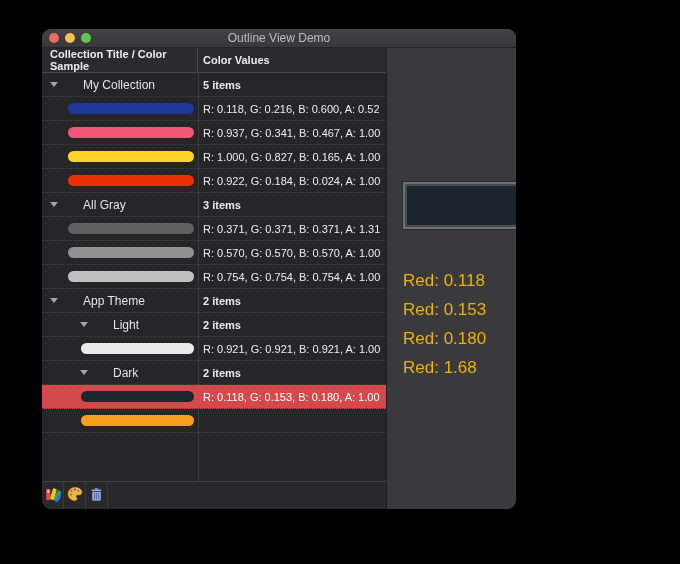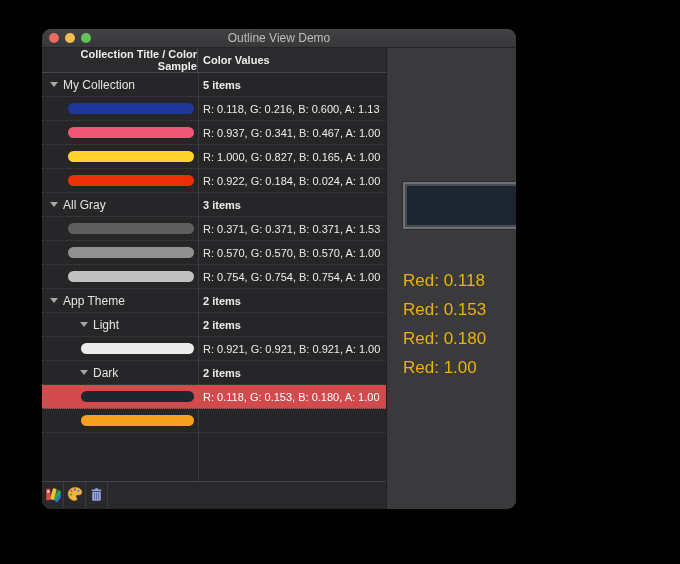--- a/index.html
+++ b/index.html
@@ -16,28 +16,28 @@
   .lights{position:absolute;left:7px;top:4px;display:flex;gap:6px;}
   .light{width:10px;height:10px;border-radius:50%;}
   
   .main{flex:1;display:flex;min-height:0;}
   .tablepanel{flex:0 0 344px;width:344px;background:#262628;border-right:1px solid #1f1f21;
               display:flex;flex-direction:column;min-height:0;}
   
   .hdr{flex:0 0 19px;display:flex;align-items:stretch;background:#2b2b2d;
        border-bottom:1px solid #48484a;font-size:11px;font-weight:bold;color:#ededed;}
   .h1{flex:0 0 156px;width:156px;display:flex;align-items:center;padding-left:8px;
-      border-right:1px solid #48484a;box-sizing:border-box;text-align:right;}
+      border-right:1px solid #48484a;box-sizing:border-box;}
   .h2{flex:1;display:flex;align-items:center;padding-left:5px;}
   
   .rows{flex:1;min-height:0;overflow:hidden;position:relative;
         background:linear-gradient(to right, transparent 156px, #3a3a3c 156px, #3a3a3c 157px, transparent 157px);}
   .row{height:23px;display:flex;align-items:center;border-bottom:1px dotted #424245;box-sizing:content-box;}
   .row.selected{background:var(--sel,#d24a4c);align-items:center;}
-  .c1{flex:0 0 156px;width:156px;height:100%;display:flex;align-items:center;box-sizing:border-box;}
+  .c1{flex:0 0 156px;width:156px;height:100%;display:flex;align-items:center;box-sizing:border-box;gap:20px;}
   .g0{padding-left:8px;} .g1{padding-left:38px;}
   .p0{padding-left:26px;} .p1{padding-left:39px;}
   .tri{width:0;height:0;border-left:4px solid transparent;border-right:4px solid transparent;
        border-top:5px solid #a6a6a6;margin-right:5px;flex:0 0 auto;}
   .glabel{font-size:12px;color:#e4e4e4;white-space:nowrap;}
   .pill{height:11px;border-radius:6px;flex:1;margin-right:4px;}
   .c2{flex:1;font-size:11px;color:#ececec;padding-left:5px;white-space:nowrap;}
   .c2.bold{font-weight:bold;}
   .row.selected .c2{color:#ffffff;}
   
@@ -79,21 +79,21 @@
             <div class="c1 g0">
               <span class="tri"></span>
               <span class="glabel">My Collection</span>
             </div>
             <div class="c2 bold">5 items</div>
           </div>
           <div class="row">
             <div class="c1 p0">
               <span class="pill" style="background: rgb(30, 55, 153);"></span>
             </div>
-            <div class="c2">R: 0.118, G: 0.216, B: 0.600, A: 1.13</div>
+            <div class="c2">R: 0.118, G: 0.216, B: 0.600, A: 0.52</div>
           </div>
           <div class="row">
             <div class="c1 p0">
               <span class="pill" style="background: rgb(239, 87, 119);"></span>
             </div>
             <div class="c2">R: 0.937, G: 0.341, B: 0.467, A: 1.00</div>
           </div>
           <div class="row">
             <div class="c1 p0">
               <span class="pill" style="background: rgb(255, 211, 42);"></span>
@@ -110,21 +110,21 @@
             <div class="c1 g0">
               <span class="tri"></span>
               <span class="glabel">All Gray</span>
             </div>
             <div class="c2 bold">3 items</div>
           </div>
           <div class="row">
             <div class="c1 p0">
               <span class="pill" style="background: rgb(95, 95, 95);"></span>
             </div>
-            <div class="c2">R: 0.371, G: 0.371, B: 0.371, A: 1.53</div>
+            <div class="c2">R: 0.371, G: 0.371, B: 0.371, A: 1.31</div>
           </div>
           <div class="row">
             <div class="c1 p0">
               <span class="pill" style="background: rgb(145, 145, 145);"></span>
             </div>
             <div class="c2">R: 0.570, G: 0.570, B: 0.570, A: 1.00</div>
           </div>
           <div class="row">
             <div class="c1 p0">
               <span class="pill" style="background: rgb(192, 192, 192);"></span>
@@ -215,18 +215,18 @@
         <div class="tb-fill"></div>
       </div>
     </div>
 
     <div class="detail">
       <div class="well" style="background: rgb(28, 37, 48);"></div>
       <div class="dlabels">
         <div class="dlabel">Red: 0.118</div>
         <div class="dlabel">Red: 0.153</div>
         <div class="dlabel">Red: 0.180</div>
-        <div class="dlabel">Red: 1.00</div>
+        <div class="dlabel">Red: 1.68</div>
       </div>
     </div>
 
   </div>
 </div>
 
 </body></html>

